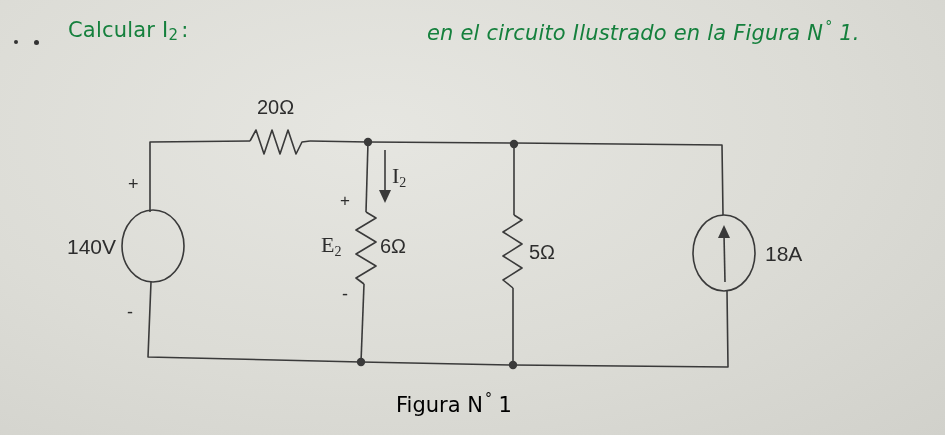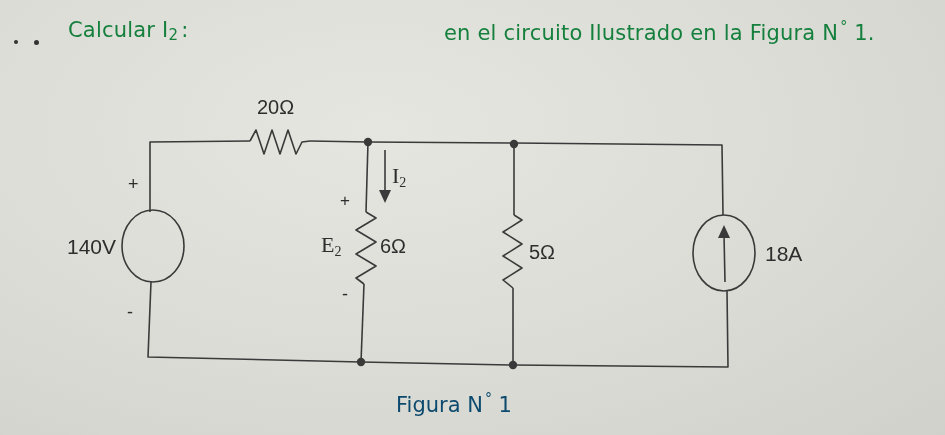--- a/index.html
+++ b/index.html
@@ -22,21 +22,21 @@
     }
     .statement {
       position: absolute;
       top: 18px;
       font-size: 21px;
       letter-spacing: 0.2px;
       color: #15803d;
       white-space: nowrap;
     }
     .statement-left { left: 68px; }
-    .statement-right { left: 444px; }
+    .statement-right { left: 427px; font-style: italic; }
     .sub { font-size: 15px; vertical-align: -3px; }
     .sup { font-size: 14px; vertical-align: 9px; margin-left: 2px; }
     .bullet {
       position: absolute;
       width: 5px; height: 5px; border-radius: 50%;
       background: #333;
     }
     svg.circuit {
       position: absolute;
       left: 0; top: 0;
@@ -48,21 +48,21 @@
     }
     .serif {
       font-family: "Liberation Serif", serif;
       fill: #2d2d2d;
     }
     .caption {
       position: absolute;
       left: 396px;
       top: 390px;
       font-size: 21px;
-      color: #0c4a6e;
+      color: #000000;
       white-space: nowrap;
     }
   </style>
 </head>
 <body>
 
 <div class="paper"></div>
 
 <span class="bullet" style="left:14px; top:40px; width:4px; height:4px;"></span>
 <span class="bullet" style="left:34px; top:40px;"></span>

